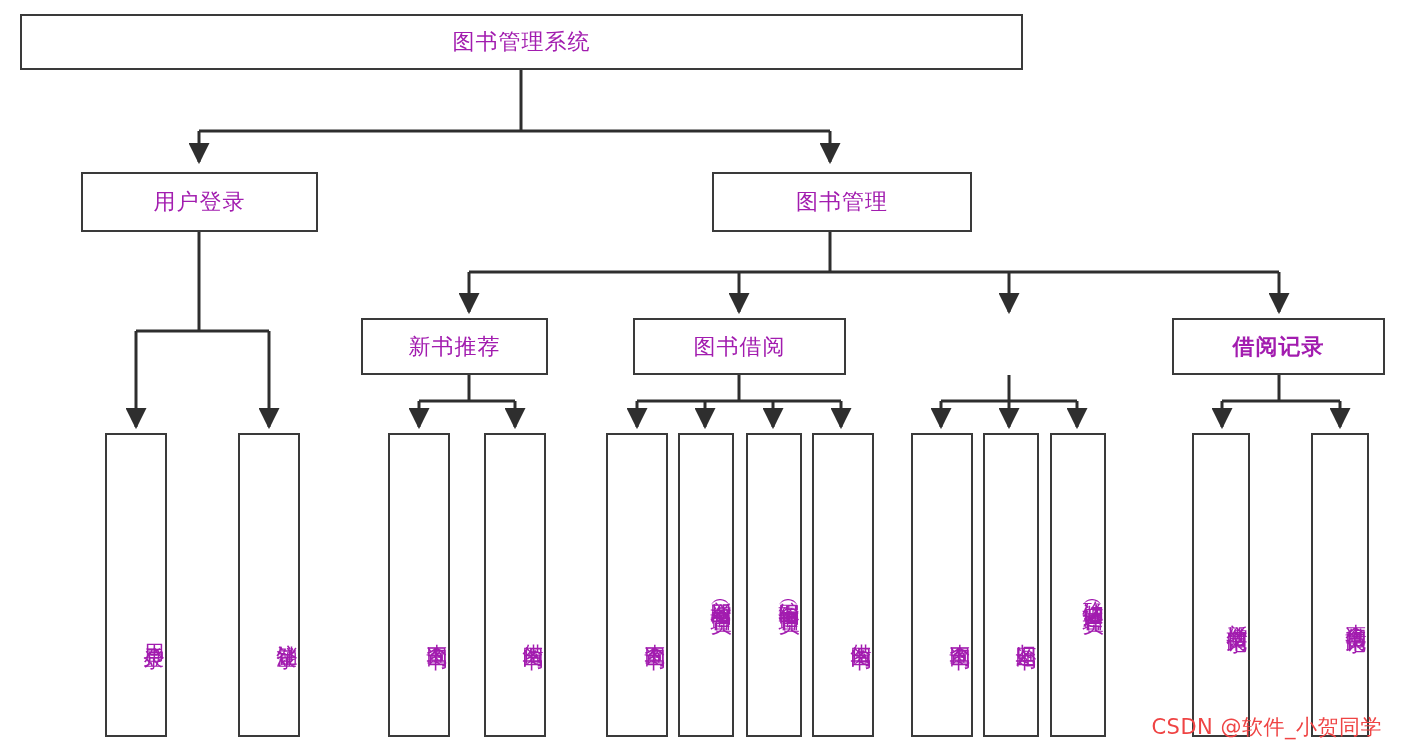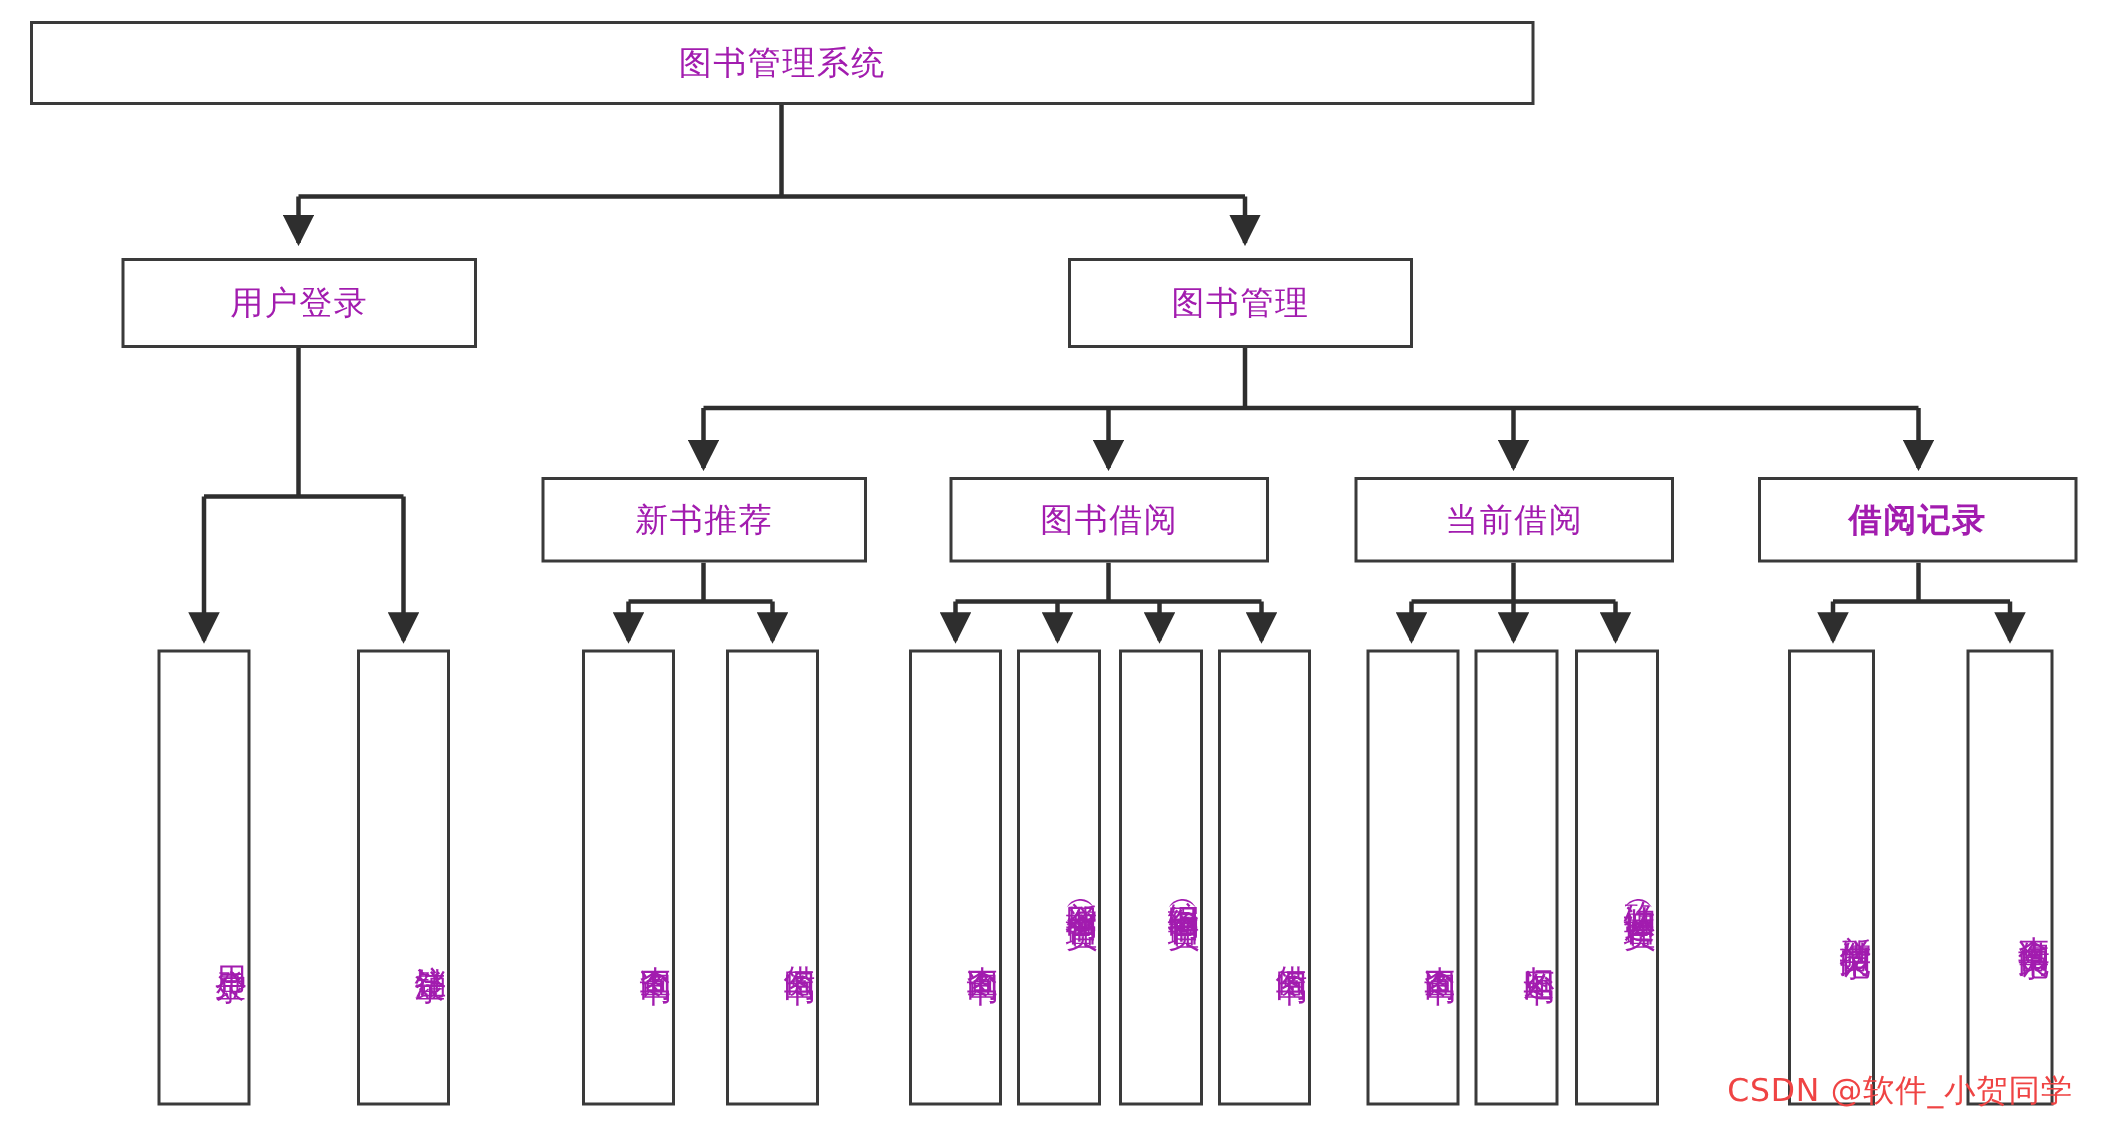--- a/index.html
+++ b/index.html
@@ -127,35 +127,32 @@
   </svg>
 
   <div class="node horizontal" style="left:20px; top:14px; width:1003px; height:56px;">
     <span class="node-label">图书管理系统</span>
   </div>
 
   <div class="node horizontal" style="left:81px; top:172px; width:237px; height:60px;">
     <span class="node-label">用户登录</span>
   </div>
 
-  <div class="node horizontal" style="left:712px; top:172px; width:230px; height:60px;">
+  <div class="node horizontal" style="left:712px; top:172px; width:260px; height:60px;">
     <span class="node-label">图书管理</span>
   </div>
 
-  <div class="node horizontal" style="left:361px; top:318px; width:217px; height:57px;">
+  <div class="node horizontal" style="left:361px; top:318px; width:187px; height:57px;">
     <span class="node-label">新书推荐</span>
   </div>
 
   <div class="node horizontal" style="left:633px; top:318px; width:213px; height:57px;">
     <span class="node-label">图书借阅</span>
   </div>
 
-  <div class="node horizontal" style="left:903px; top:318px; width:213px; height:57px;">
-    <span class="node-label">当前借阅</span>
-  </div>
 
   <div class="node horizontal" style="left:1172px; top:318px; width:213px; height:57px;font-weight:bold;">
     <span class="node-label">借阅记录</span>
   </div>
 
   <div class="node vertical pad-small" style="left:105px; top:433px; width:62px; height:304px;">
     <span class="node-label">用户登录</span>
   </div>
 
   <div class="node vertical pad-small" style="left:238px; top:433px; width:62px; height:304px;">

